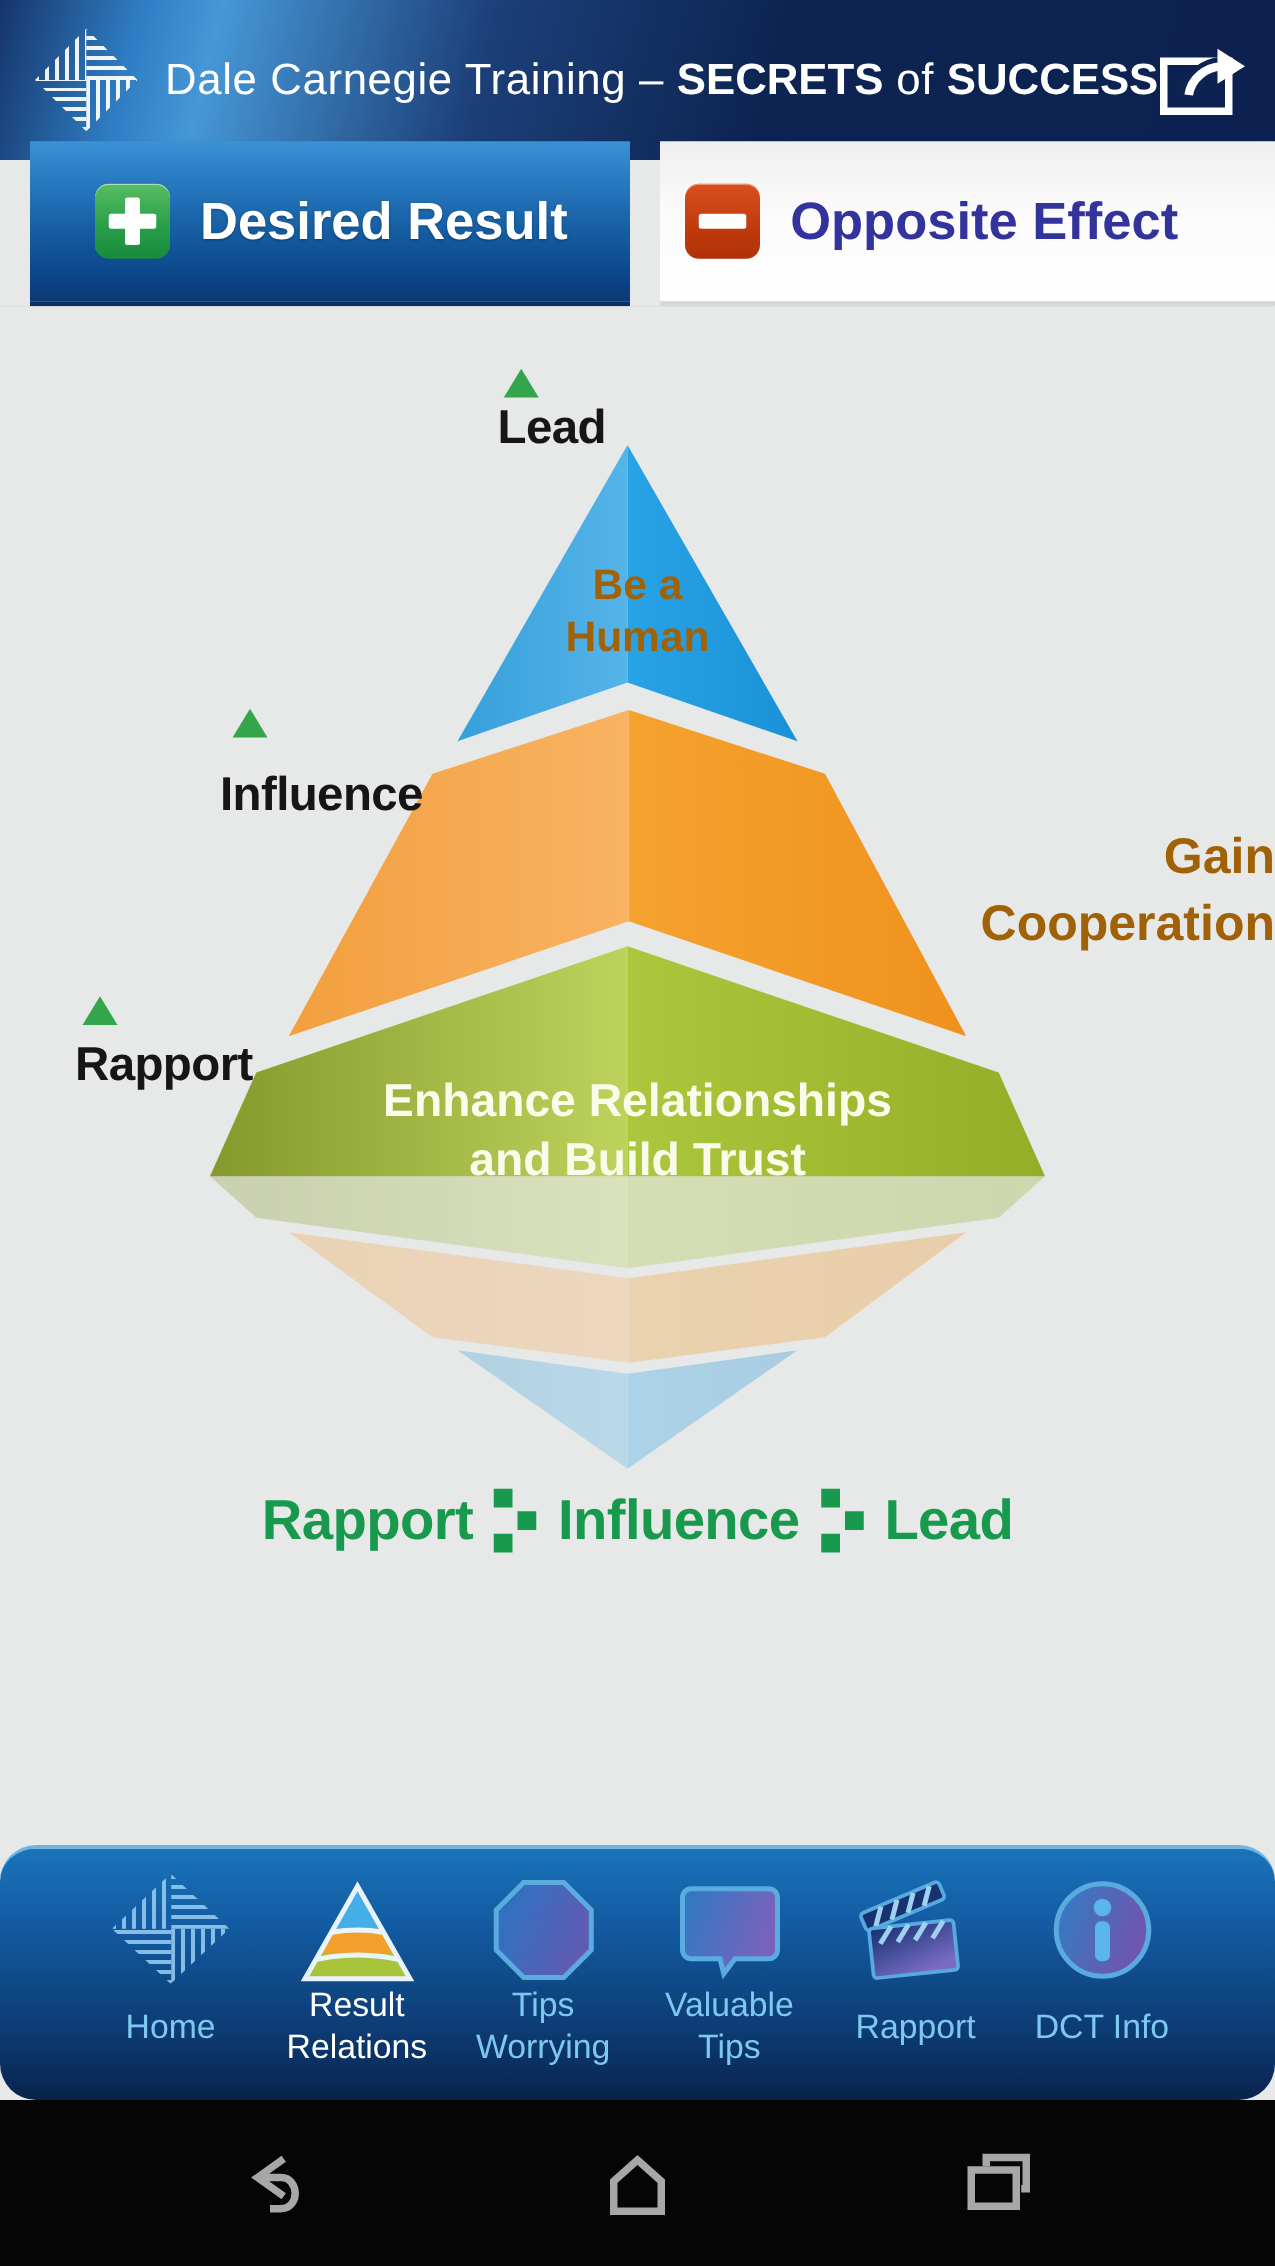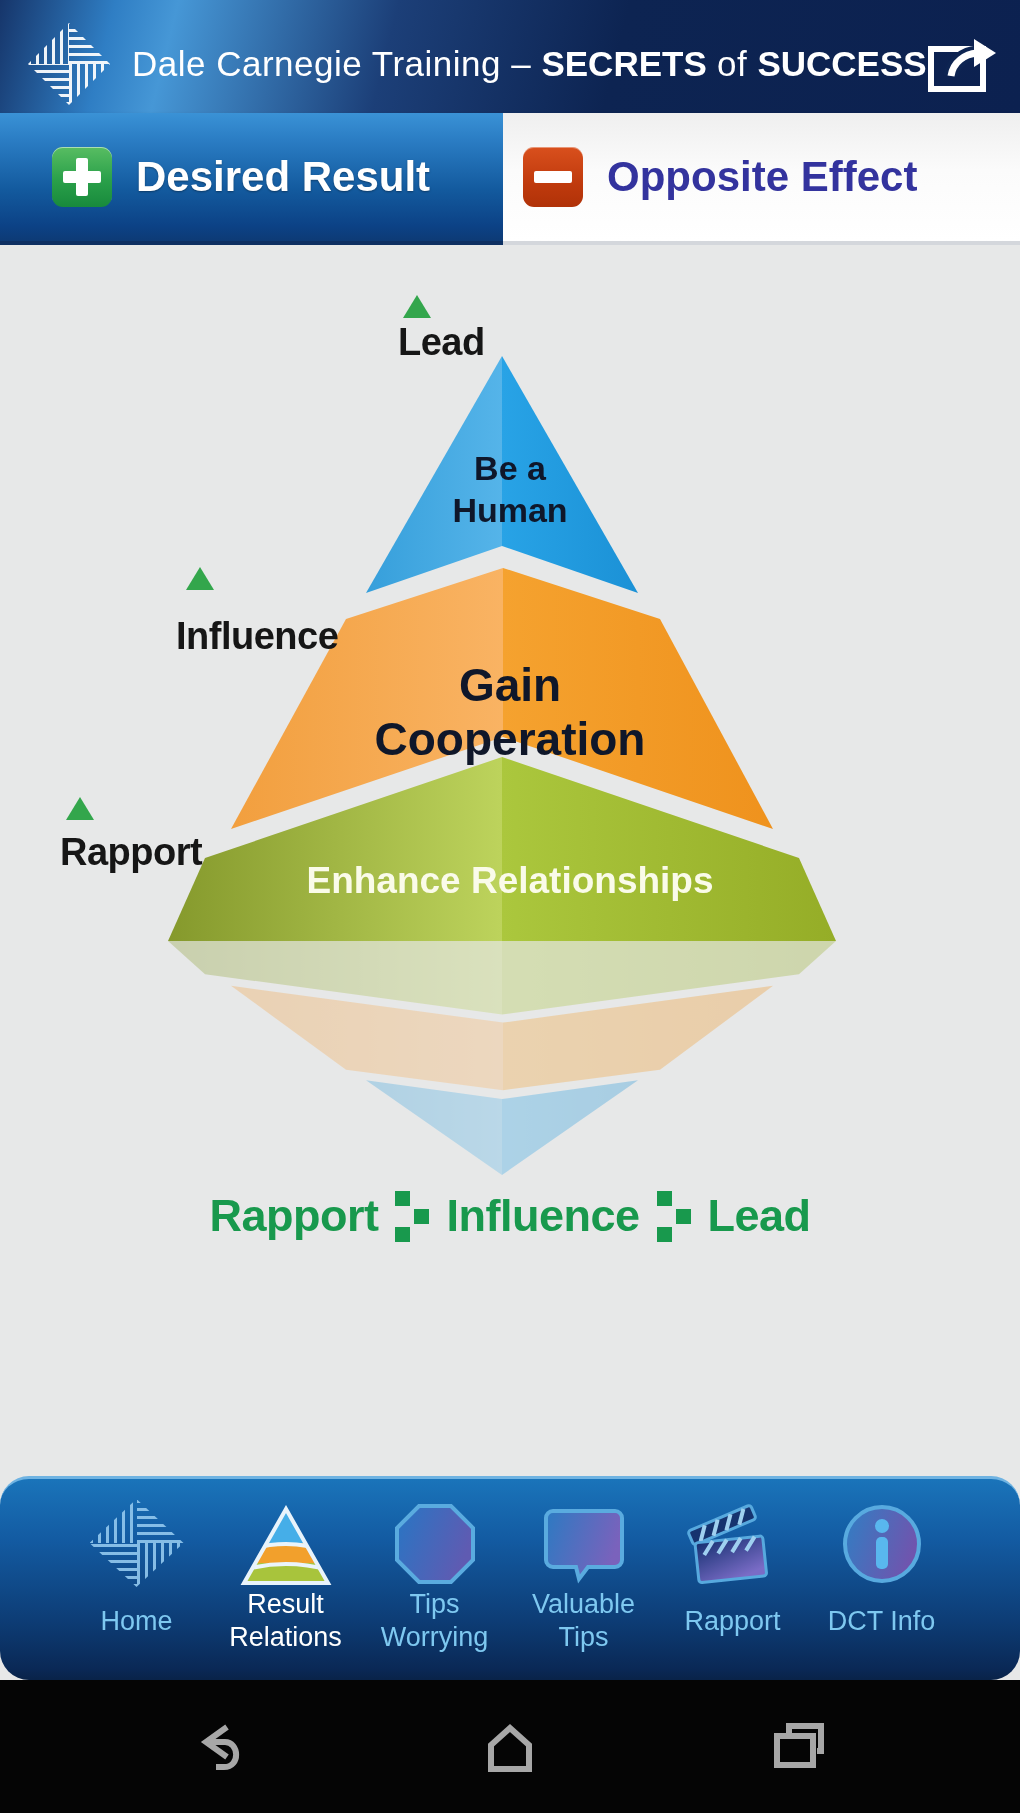--- a/index.html
+++ b/index.html
@@ -22,21 +22,21 @@
   .dc-diamond .q3 { left:0; bottom:0; background:repeating-linear-gradient(0deg,var(--stripe) 0 3px,transparent 3px 8px); }
   .dc-diamond .q4 { right:0; bottom:0; background:repeating-linear-gradient(90deg,var(--stripe) 0 3px,transparent 3px 8px); }
   .header .dc-diamond { width:82px; height:82px; --stripe:rgba(255,255,255,.93); }
   .header-title { color:#fff; font-size:35px; margin-left:22px; letter-spacing:.5px; white-space:nowrap; font-weight:500; }
   .header-title .hbold { font-weight:800; letter-spacing:0; }
   .header-title .hof { font-weight:400; }
   .share-btn { margin-left:auto; flex:none; cursor:pointer; }
 
   
   .tabs { position:absolute; left:0; top:113px; width:1020px; height:132px; display:flex; box-shadow:0 3px 5px rgba(0,0,0,.18); }
-  .tab { display:flex; align-items:center; padding-left:52px; height:100%; cursor:pointer; }
+  .tab { display:flex; align-items:center; padding-left:52px; height:100%; cursor:pointer;margin-left:24px; }
   .tab-active {
     width:503px;
     background:linear-gradient(#3a92d6 0%,#2a7cc3 22%,#135a9e 60%,#0c4286 88%,#0d3a75 100%);
     border-bottom:4px solid #0e3062;
   }
   .tab-active .tab-label { color:#fff; font-size:42px; font-weight:700; margin-left:24px; text-shadow:0 1px 2px rgba(0,0,0,.35); }
   .tab-inactive { width:517px; background:linear-gradient(#efefef 0%,#fbfbfb 45%,#ffffff 100%); border-bottom:4px solid #d4d7dc;padding-left:20px; }
   .tab-inactive .tab-label { color:#33339e; font-size:42px; font-weight:700; margin-left:24px; }
   .sq-icon { width:60px; height:60px; border-radius:11px; position:relative; flex:none; }
   .plus-sq { background:linear-gradient(#58bd62,#2aa04a 55%,#188a3c); box-shadow:inset 0 1px 0 rgba(255,255,255,.5); }
@@ -47,24 +47,24 @@
     position:absolute; left:43px; top:249px; width:0; height:0;
     border-left:44px solid transparent; border-right:43px solid transparent; border-top:37px solid #103a74;
   }
 
   
   .content { position:absolute; left:0; top:245px; width:1020px; height:1231px; background:#e7e8e8;padding-left:15px; }
   .pyr-svg { position:absolute; left:0; top:0; }
   .marker-tri { position:absolute; width:0; height:0;
     border-left:14px solid transparent; border-right:14px solid transparent; border-bottom:23px solid #33a64c; }
   .marker-label { position:absolute; font-size:38px; font-weight:700; color:#161616; letter-spacing:-.5px; }
-  .band-text { position:absolute; left:0; width:1020px; text-align:center; color:#0f172a; font-weight:700; }
+  .band-text { position:absolute; left:0; width:1020px; text-align:center; color:#a16207; font-weight:700; }
   .band-text div { display:block; }
   .bt-blue   { top:202px; font-size:34px; line-height:42px; }
-  .bt-orange { top:413px; font-size:46px; line-height:54px; }
+  .bt-orange { top:413px; font-size:40px; line-height:54px;text-align:right; }
   .bt-green  { top:612px; font-size:37px; line-height:47px; color:#fafbe9; }
 
   .sequence { position:absolute; left:0; top:945px; width:1020px; display:flex; justify-content:center; align-items:center; gap:17px; }
   .seq-word { color:#18994d; font-size:45px; font-weight:700; letter-spacing:-.5px; }
   .seq-arrow { position:relative; width:34px; height:51px; flex:none; }
   .seq-arrow::before { content:""; position:absolute; left:0; top:0; width:15px; height:15px; background:#18994d; box-shadow:0 36px 0 #18994d; }
   .seq-arrow::after  { content:""; position:absolute; left:19px; top:18px; width:15px; height:15px; background:#18994d; }
 
   
   .navbar {
@@ -187,20 +187,21 @@
     <div class="band-text bt-blue">
       <div>Be a</div>
       <div>Human</div>
     </div>
     <div class="band-text bt-orange">
       <div>Gain</div>
       <div>Cooperation</div>
     </div>
     <div class="band-text bt-green">
       <div>Enhance Relationships</div>
+      <div>and Build Trust</div>
     </div>
 
     <div class="sequence">
       <span class="seq-word">Rapport</span>
       <span class="seq-arrow"></span>
       <span class="seq-word">Influence</span>
       <span class="seq-arrow"></span>
       <span class="seq-word">Lead</span>
     </div>
   </div>

